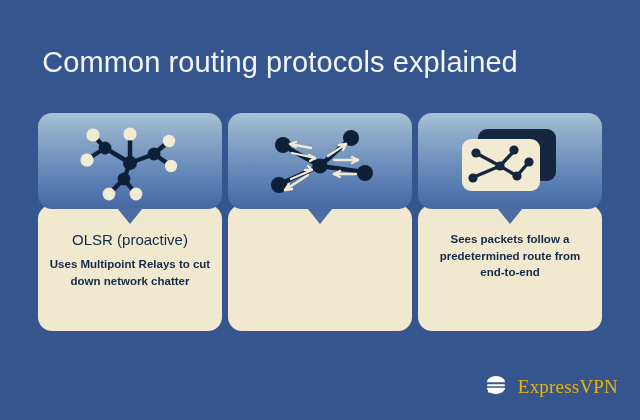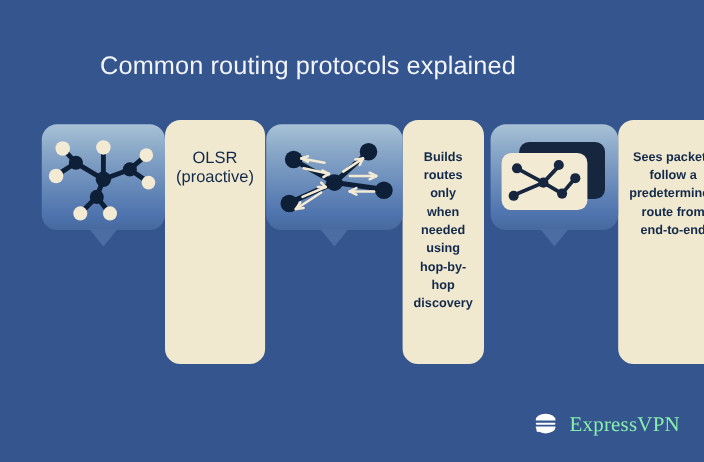--- a/index.html
+++ b/index.html
@@ -7,35 +7,35 @@
     width:640px;height:420px;overflow:hidden;
     background:#35558f;
     font-family:"Liberation Sans", sans-serif;
     position:relative;
   }
   #page{position:absolute;inset:0;}
 
   .title{
     position:absolute;top:46px;left:0;width:560px;
     text-align:center;
-    font-size:23px;
+    font-size:29px;
     font-weight:400;
     letter-spacing:.1px;
     color:#f3f5f9;
   }
 
   .cards{
     position:absolute;top:113px;left:38px;
     width:564px;height:218px;
     display:flex;justify-content:space-between;
   }
   .card{
-    width:156px;
+    width:184px;
     position:relative;
-    display:flex;flex-direction:row;
+    display:flex;flex-direction:column;
     align-items:stretch;
   }
 
   
   .bubble{
     position:relative;
     height:96px;
     border-radius:14px;
     background:linear-gradient(180deg,#a8c1d6 0%,#8aa8c8 24%,#6b8dbb 55%,#4f74ae 85%,#47699f 100%);
     display:flex;align-items:center;justify-content:center;
@@ -80,21 +80,21 @@
   
   .brand{
     position:absolute;
     right:22px;bottom:20px;
     display:flex;align-items:center;gap:9px;
   }
   .brand-mark{width:26px;height:26px;display:block;}
   .brand-name{
     font-family:"Liberation Serif", serif;
     font-size:19px;
-    color:#86efac;
+    color:#eab308;
     letter-spacing:.2px;
   }
 </style>
 </head>
 <body>
 
 <div id="page">
 
   <div class="title">Common routing protocols explained</div>
 
@@ -130,20 +130,21 @@
               <circle cx="97" cy="45" r="6.2"></circle>
               <circle cx="35" cy="73" r="6.4"></circle>
               <circle cx="62" cy="73" r="6.4"></circle>
             </g>
           </svg>
         </span>
         <span class="tail"></span>
       </div>
       <div class="panel">
         <div class="proto-name">OLSR (proactive)</div>
+        <div class="proto-desc">Uses Multipoint Relays to cut down network chatter</div>
       </div>
     </div>
 
     <div class="card">
       <div class="bubble">
         <span>
           <svg width="124" height="78" viewBox="0 0 124 78">
             <g stroke="#0e1f38" stroke-width="4.6" stroke-linecap="round">
               <line x1="62" y1="44" x2="26" y2="24"></line>
               <line x1="62" y1="44" x2="22" y2="62"></line>
@@ -185,21 +186,20 @@
 
               <path d="M98 52 L76 52"></path>
               <path d="M76 52 L82 49"></path>
               <path d="M76 52 L82 55"></path>
             </g>
           </svg>
         </span>
         <span class="tail"></span>
       </div>
       <div class="panel">
-        <div class="proto-desc">Builds routes only when needed using hop-by-hop discovery</div>
       </div>
     </div>
 
     <div class="card">
       <div class="bubble">
         <span>
           <svg width="116" height="80" viewBox="0 0 116 80">
             <rect x="26" y="8" width="78" height="52" rx="9" fill="#16263f"></rect>
             <rect x="10" y="18" width="78" height="52" rx="9" fill="#f2ead3"></rect>
             <g stroke="#16263f" stroke-width="3.4" stroke-linecap="round" fill="none">

